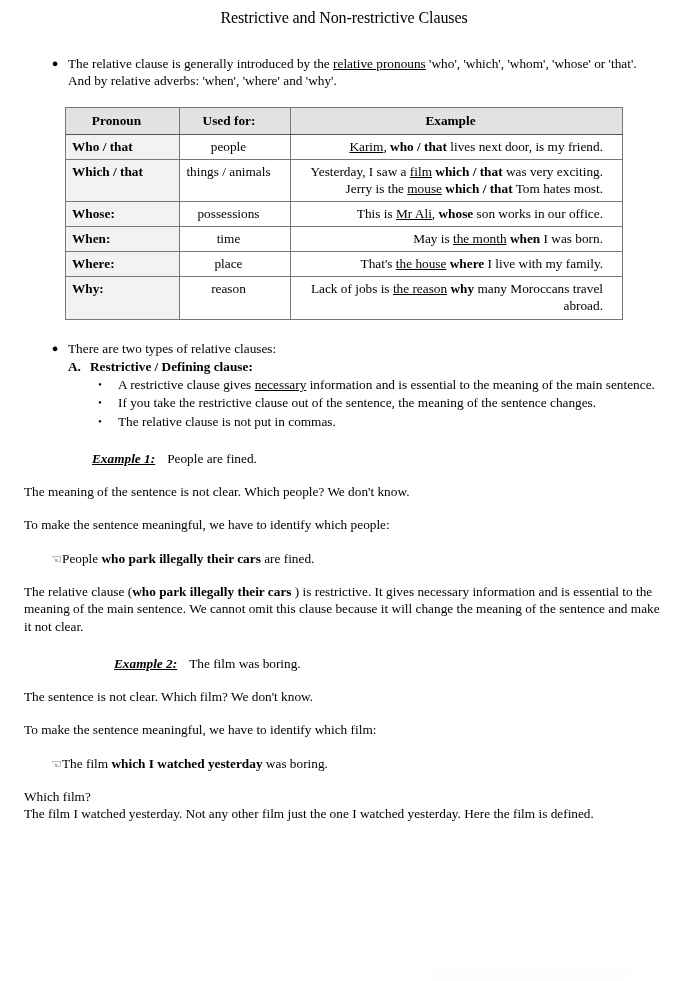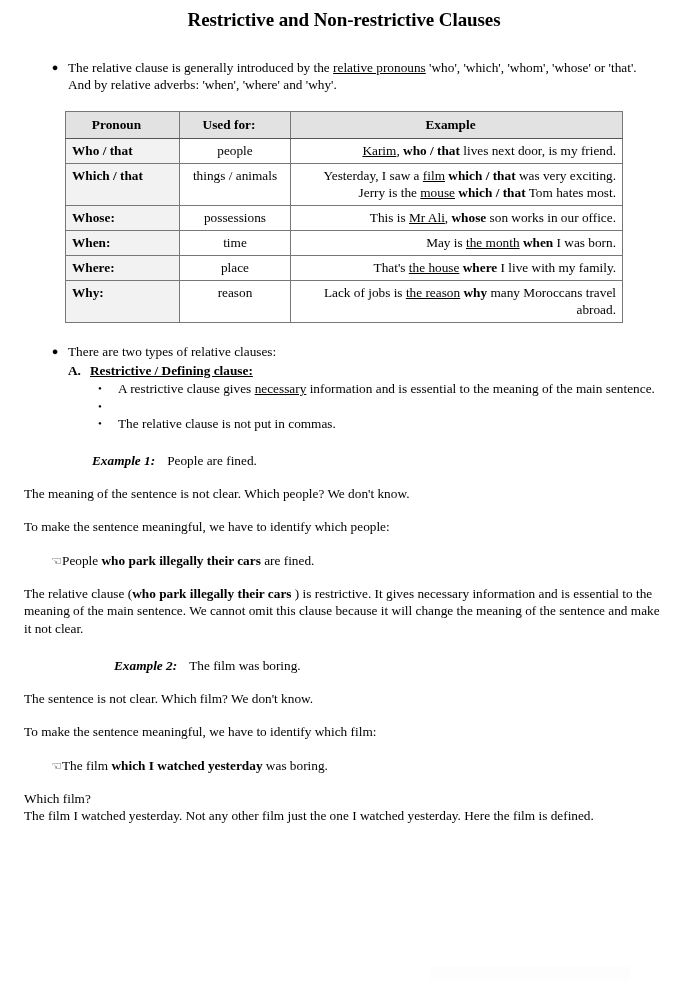--- a/index.html
+++ b/index.html
@@ -21,22 +21,22 @@
     position: relative;
     width: 688px;
     height: 981px;
     padding: 0;
     box-sizing: border-box;
   }
 
   
   .doc-title {
     text-align: center;
-    font-weight: bold;
-    font-size: 19px;
+    font-weight: normal;
+    font-size: 16px;
     letter-spacing: -0.1px;
     margin: 8px 0 0 0;
     padding: 0 10px;
   }
 
   
   .intro-block {
     margin: 26px 0 0 0;
     padding: 0 24px 0 0;
   }
@@ -64,21 +64,21 @@
     width: 557px;
   }
   table.pronoun-table {
     border-collapse: collapse;
     width: 557px;
     table-layout: fixed;
     border: 1.3px solid #555;
   }
   table.pronoun-table td, table.pronoun-table th {
     border: 1px solid #777;
-    padding: 3px 6px 4px 6px;
+    padding: 3px 19px 4px 6px;
     vertical-align: top;
     font-size: 13.3px;
     line-height: 1.28;
   }
   table.pronoun-table thead th {
     background: #e2e2e2;
     text-align: center;
     font-weight: bold;
     padding: 4px 18px 5px 6px;
     border-bottom: 1.3px solid #555;
@@ -109,21 +109,21 @@
   .lettered-row {
     display: flex;
     margin-top: 1px;
   }
   .letter-mark {
     margin-left: 68px;
     width: 22px;
     flex: 0 0 22px;
     font-weight: bold;
   }
-  .letter-body { font-weight: bold; text-decoration: underline; }
+  .letter-body { font-weight: bold; }
 
   .sub-bullet-row {
     display: flex;
     align-items: flex-start;
     margin-top: 1px;
   }
   .sub-bullet-mark {
     margin-left: 98px;
     width: 16px;
     flex: 0 0 16px;
@@ -133,21 +133,21 @@
   .sub-bullet-body {
     flex: 1 1 auto;
     max-width: 545px;
     padding-left: 4px;
   }
 
   
   .example-line {
     margin: 20px 0 0 92px;
   }
-  .example-line .lbl { margin-right: 12px; }
+  .example-line .lbl { margin-right: 12px; text-decoration: underline; }
   .example-line.ex2 { margin-left: 114px; }
 
   p.para {
     margin: 16px 24px 0 24px;
     max-width: 645px;
   }
 
   .hand-row {
     display: flex;
     align-items: flex-start;
@@ -257,20 +257,21 @@
       <span class="letter-body">Restrictive / Defining clause:</span>
     </div>
 
     <div id="sub-bullets">
         <div class="sub-bullet-row">
           <span class="sub-bullet-mark">•</span>
           <span class="sub-bullet-body"><span>A restrictive clause gives </span><span class="u">necessary</span><span> information and is essential to the meaning of the main sentence.</span></span>
         </div>
         <div class="sub-bullet-row">
           <span class="sub-bullet-mark">•</span>
+          <span class="sub-bullet-body"><span>If you take the restrictive clause out of the sentence, the meaning of the sentence changes.</span></span>
         </div>
         <div class="sub-bullet-row">
           <span class="sub-bullet-mark">•</span>
           <span class="sub-bullet-body"><span>The relative clause is not put in commas.</span></span>
         </div>
       </div>
   </div>
 
   <div class="example-line">
     <span class="bi lbl">Example 1:</span><span>People are fined.</span>

